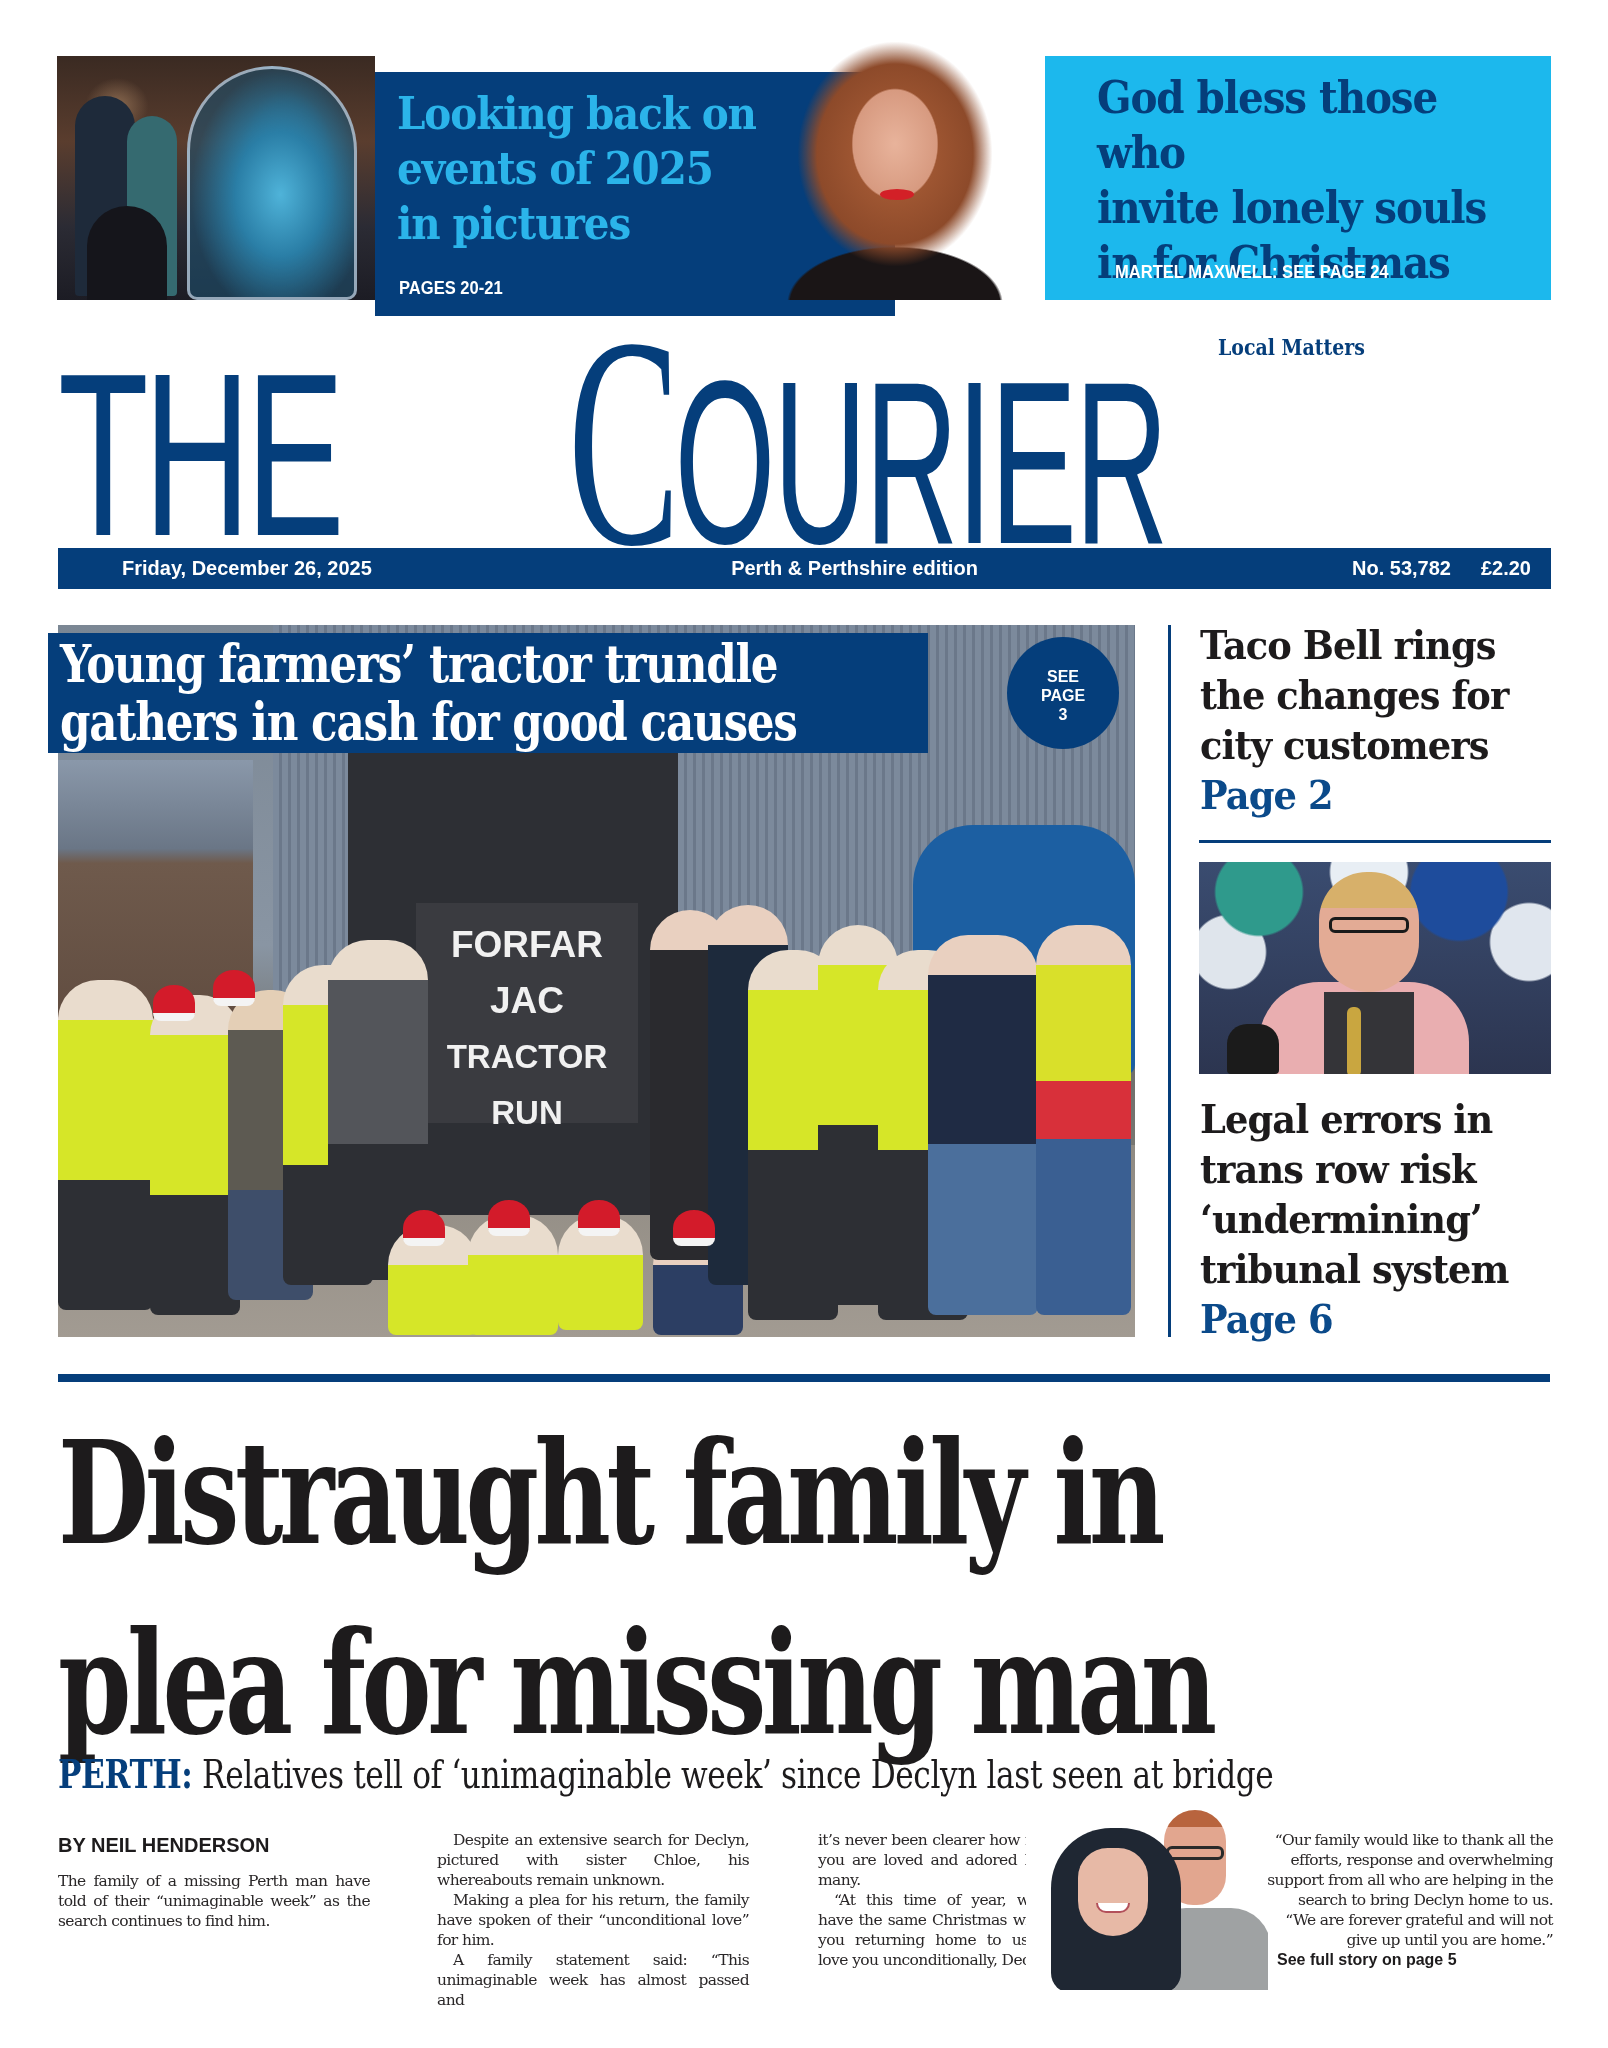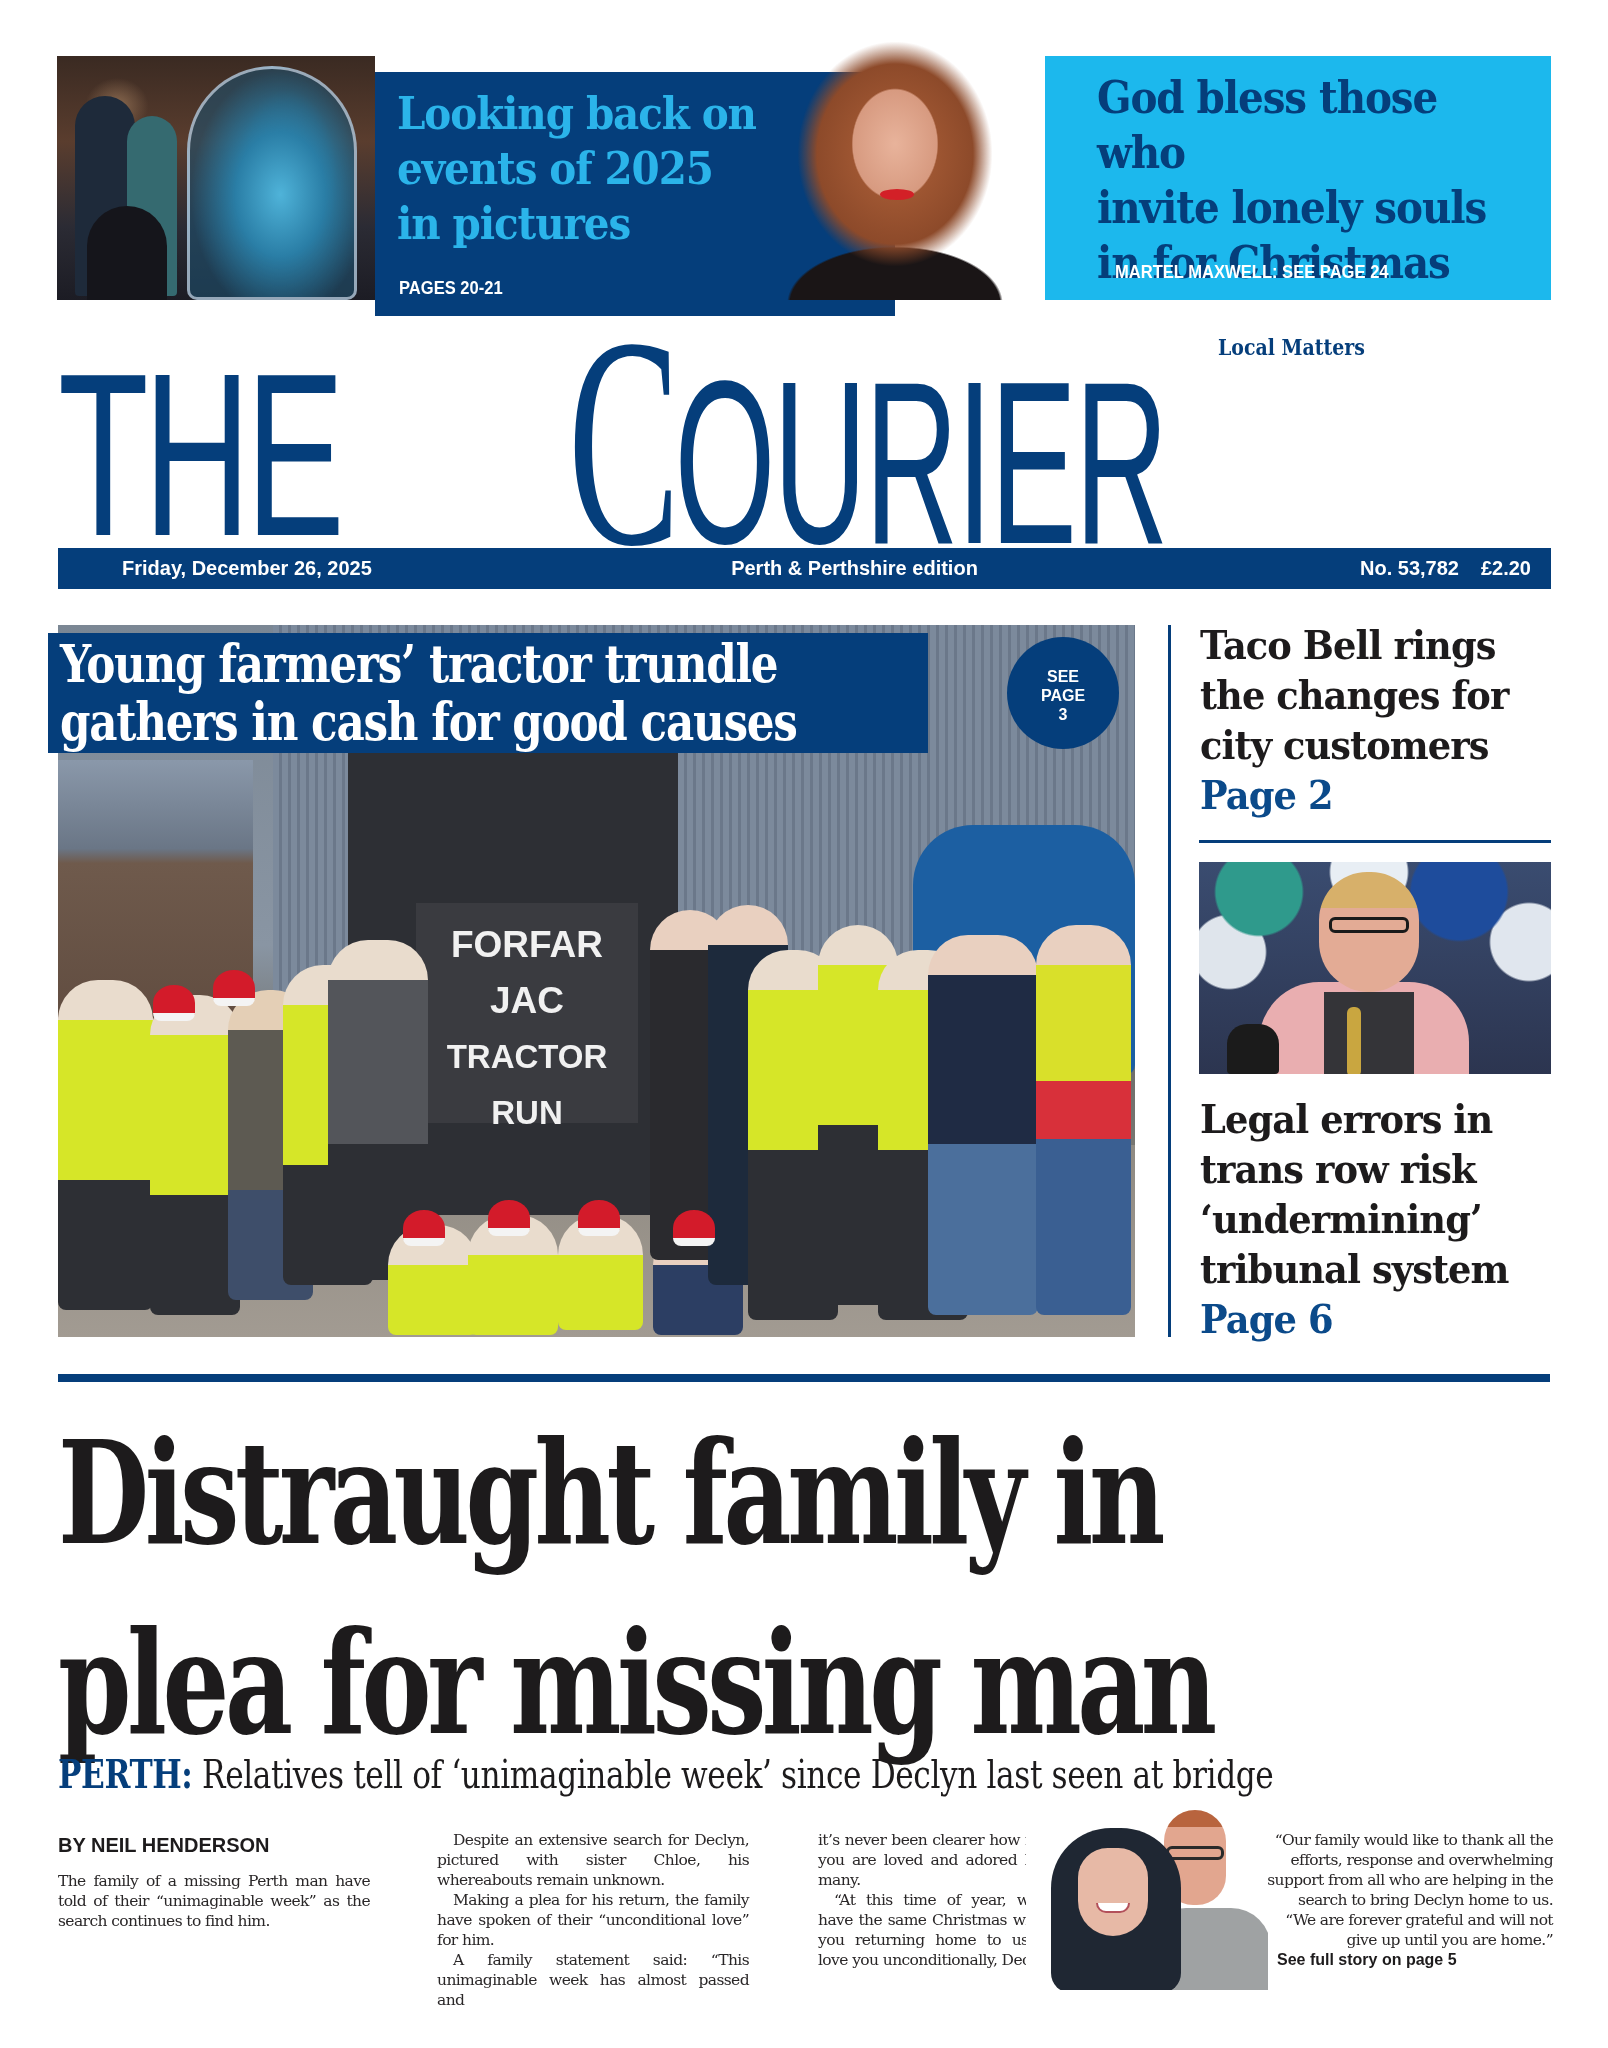--- a/index.html
+++ b/index.html
@@ -85,21 +85,21 @@
     font-family: "Liberation Sans", sans-serif; font-size: 232px; letter-spacing: -4px;
   }
 
   #dateline {
     left: 58px; top: 548px; width: 1493px; height: 41px; background: #053e7b;
     font-family: "Liberation Sans", sans-serif; font-weight: bold; color: #ffffff; font-size: 20px;
   }
   #dateline span { position: absolute; top: 9px; margin-left: 44px; }
   #dateline .date { left: 20px; }
   #dateline .edition { left: 0; width: 1493px; text-align: center; padding-left: 12px; }
-  #dateline .issue { right: 92px; }
+  #dateline .issue { right: 100px; }
   #dateline .price { right: 20px; }
 
   
   #lead-photo {
     left: 58px; top: 625px; width: 1077px; height: 712px; overflow: hidden;
     background:
       linear-gradient(180deg, #7b8794 0%, #8995a3 45%, #6f6f6b 62%, #8a8780 100%);
   }
   #lead-photo .shed-left {
     left: 0; top: 135px; width: 195px; height: 295px;

